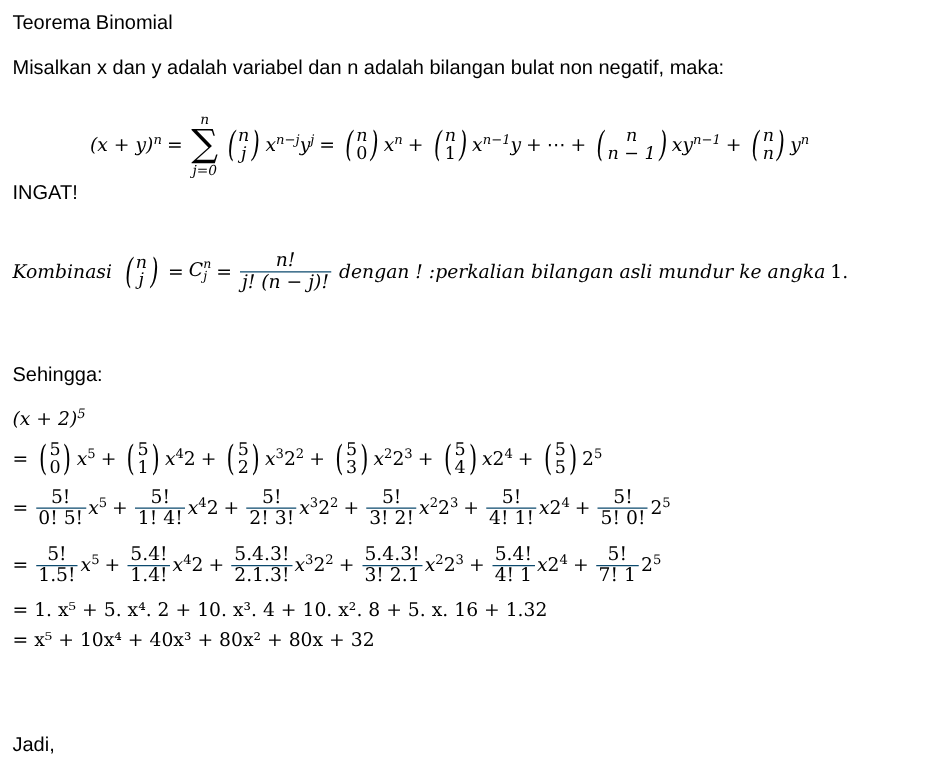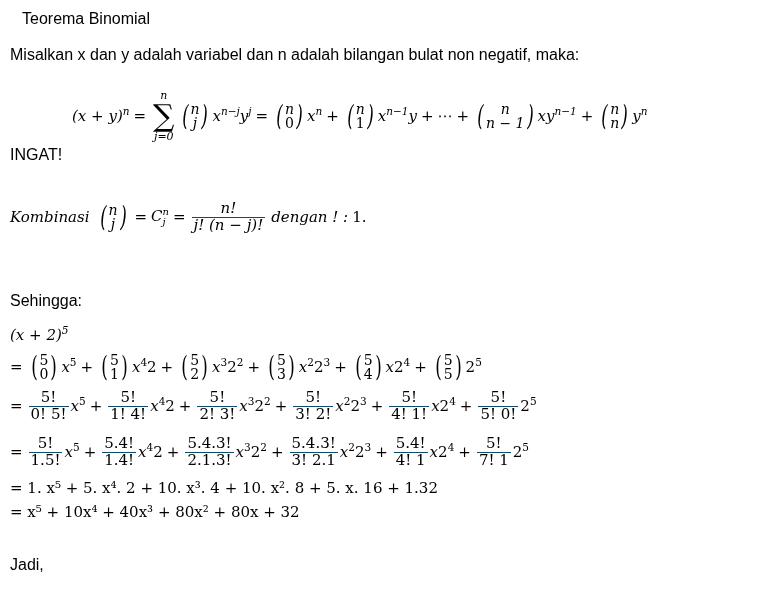--- a/index.html
+++ b/index.html
@@ -17,21 +17,21 @@
   .binom { display: inline-flex; align-items: center; vertical-align: middle; margin: 0 2px; }
   .binom .par { font-size: 28px; font-weight: 100; transform: scaleX(0.6); line-height: 1; }
   .binom .stack { display: inline-flex; flex-direction: column; align-items: center; line-height: 1.0; font-size: 14px; }
   .sum { display: inline-flex; flex-direction: column; align-items: center; vertical-align: middle; margin: 0 3px; line-height: 1; }
   .sum .sig { font-size: 30px; line-height: 1; }
   .sum .lim { font-size: 11px; font-style: italic; }
 </style>
 </head>
 <body>
 
-<div class="abs sans" style="left:22px; top:10px;">Teorema Binomial</div>
+<div class="abs sans" style="left:10px; top:10px;">Teorema Binomial</div>
 
 <div class="abs sans" style="left:10px; top:46px;text-align:right;">Misalkan x dan y adalah variabel dan n adalah bilangan bulat non negatif, maka:</div>
 
 <div class="abs m row" style="left:72px; top:80px; height:72px;">
   <span class="i"><span>(x + y)</span><sup>n</sup></span>
   <span class="op">=</span>
   <span class="sum">
     <span class="lim">n</span>
     <span class="sig">∑</span>
     <span class="lim">j=0</span>
@@ -107,20 +107,21 @@
         <span>n</span>
         <span>j</span>
       </span></span>
   <span class="op">=</span>
   <span class="frac i">
     <span class="num">n!</span>
     <span class="den">j! (n − j)!</span>
   </span>
   <span style="width:4px"></span>
   <span class="i">dengan ! : </span>
+  <span class="i">perkalian bilangan asli mundur ke angka</span>
   <span style="width:4px"></span>
   <span>1.</span>
 </div>
 
 <div class="abs sans" style="left:10px; top:292px;">Sehingga:</div>
 
 <div class="abs m i" style="left:10px; top:326px;">
   <span>(x + 2)</span><sup>5</sup>
 </div>
 
@@ -261,16 +262,16 @@
   <span class="frac">
       <span class="num">5!</span>
       <span class="den">7! 1</span>
     </span>
   <span><span>2</span><sup>5</sup></span>
 </div>
 
 <div class="abs m" style="left:10px; top:479px;">= 1. x⁵ + 5. x⁴. 2 + 10. x³. 4 + 10. x². 8 + 5. x. 16 + 1.32</div>
 <div class="abs m" style="left:10px; top:503px;">= x⁵ + 10x⁴ + 40x³ + 80x² + 80x + 32</div>
 
-<div class="abs row" style="left:10px; top:556px;">
+<div class="abs row" style="left:10px; top:588px;">
   <span class="sans">Jadi,</span>
   <span style="width:6px"></span>
 </div>
 
 </body></html>

